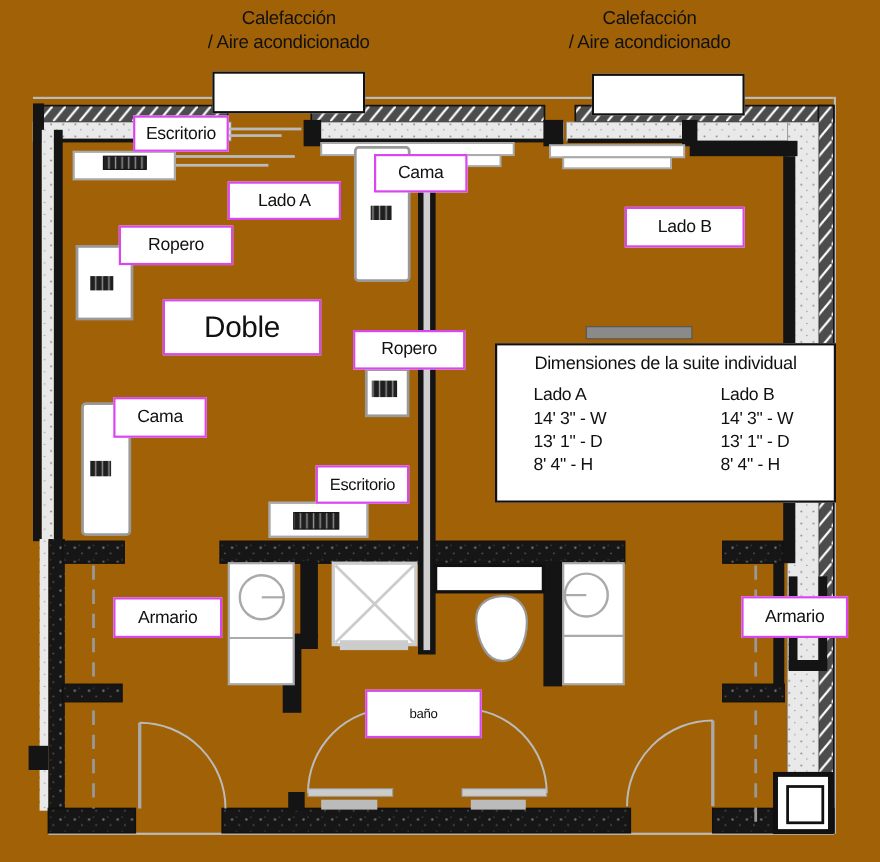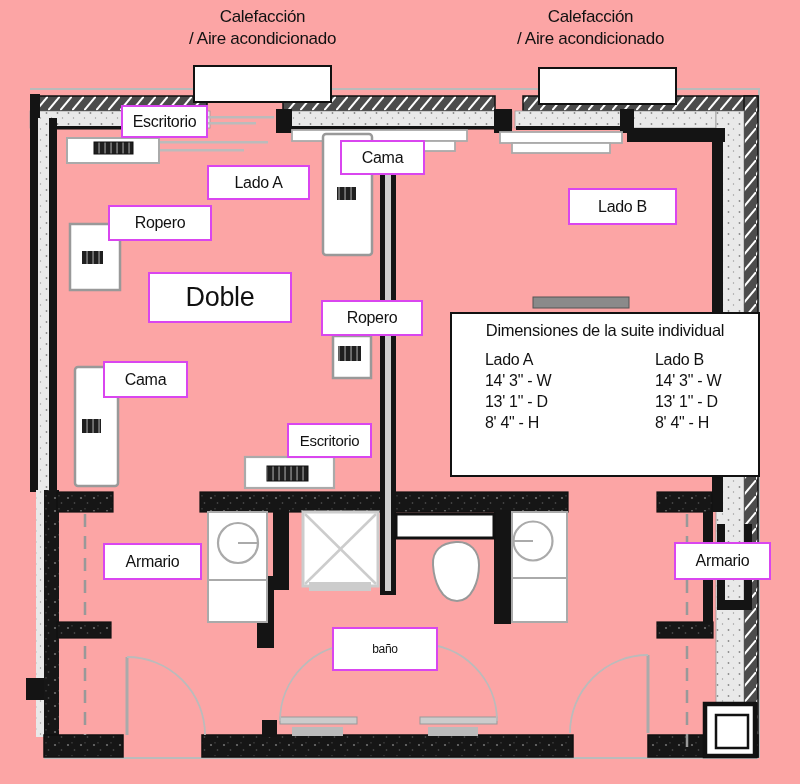--- a/index.html
+++ b/index.html
@@ -1,26 +1,26 @@
 <!DOCTYPE html>
 <html><head>
 <meta charset="utf-8">
 <style>
   html,body{margin:0;padding:0;background:#fff;}
-  .stage{position:relative;width:800px;height:784px;background:#fca5a5;overflow:hidden;
+  .stage{position:relative;width:800px;height:784px;background:#a16207;overflow:hidden;
          font-family:"Liberation Sans",sans-serif;color:#111;text-decoration:underline;}
   .stage svg{position:absolute;left:0;top:0;}
   .note{position:absolute;text-align:center;font-size:17px;line-height:1.28;
         letter-spacing:-0.3px;font-stretch:semi-condensed;}
   .lbl{position:absolute;background:#fff;border:2px solid #d946ef;display:flex;
        align-items:center;justify-content:center;font-size:16px;letter-spacing:-0.3px;
        font-stretch:semi-condensed;box-sizing:border-box;white-space:nowrap;}
   .lbl.big{font-size:27px;}
   .hvacbox{position:absolute;background:#fff;border:2.5px solid #111;box-sizing:border-box;}
-  .dim-panel{position:absolute;left:450px;top:312px;width:310px;height:165px;
+  .dim-panel{position:absolute;left:450px;top:312px;width:310px;height:145px;
              background:#fff;border:2px solid #111;box-sizing:border-box;
              font-size:16px;letter-spacing:-0.3px;font-stretch:semi-condensed;}
   .dim-title{text-align:center;margin-top:7px;font-size:16.5px;}
   .dim-cols{display:flex;margin-top:9px;padding-left:33px;}
   .dim-col{line-height:21px;}
   .dim-col.a{width:170px;}
 </style>
 </head>
 <body>
 

